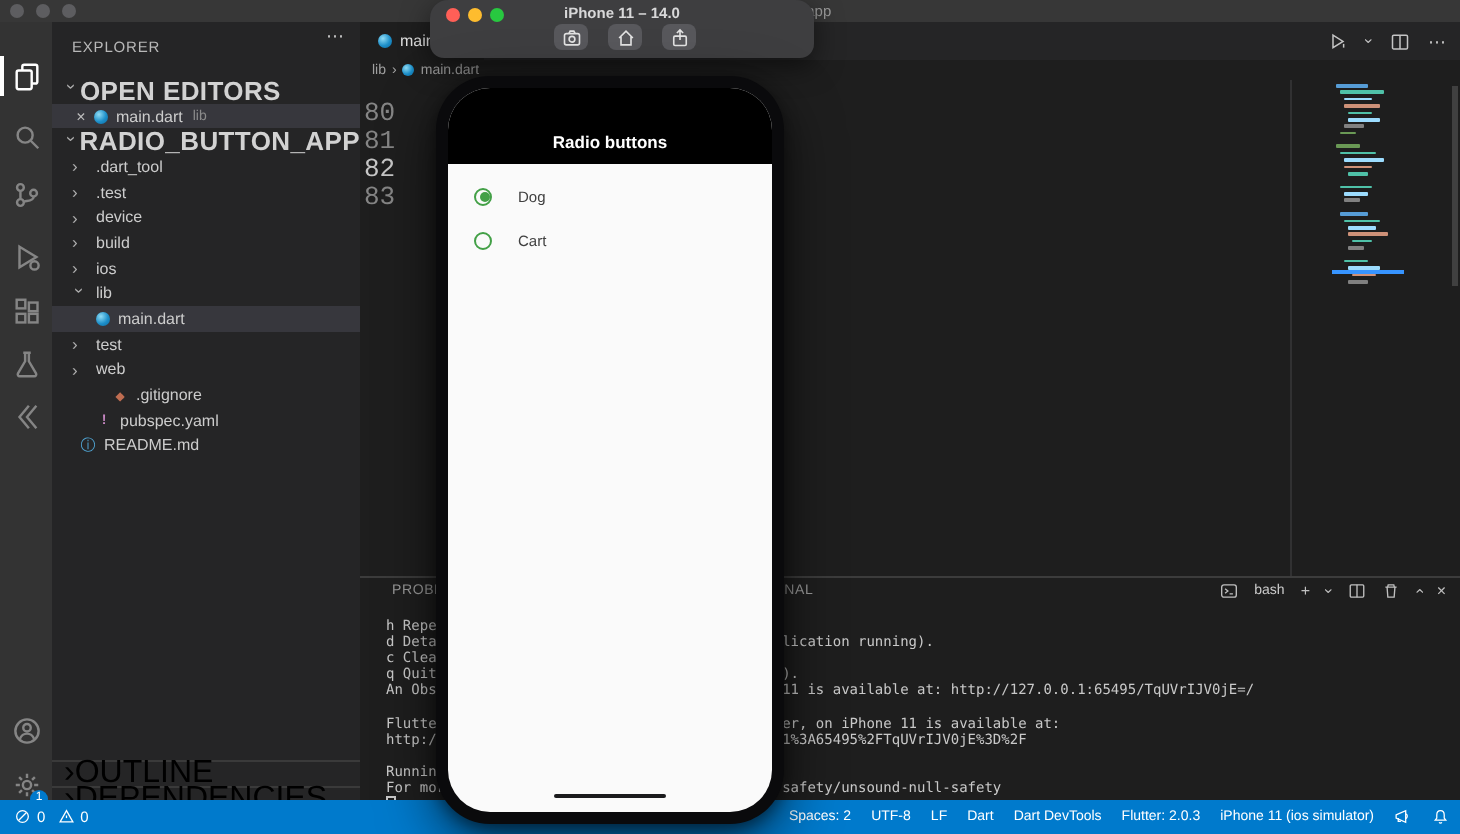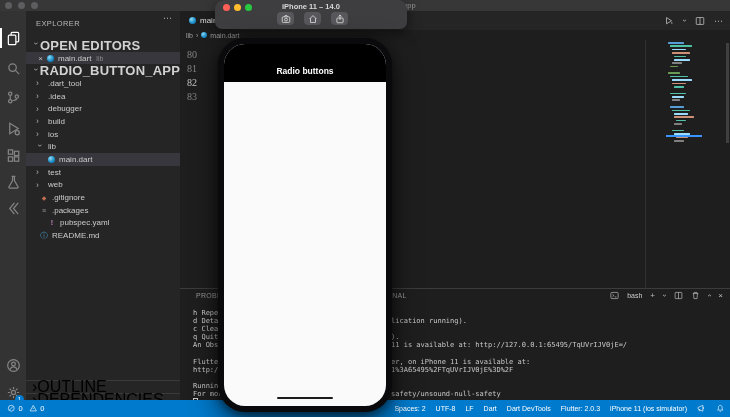--- a/index.html
+++ b/index.html
@@ -46,21 +46,21 @@
   .sb-bottom { position:absolute; left:0; width:100%; height:13px; border-top:1px solid #3a3a3a; display:flex; align-items:center; }
   
   #editor { position:absolute; left:180px; top:11px; width:550px; height:277px; background:#1e1e1e; }
   #tabbar { position:absolute; left:0; top:0; width:100%; height:19px; background:#252526; display:flex; }
   #tab-main { height:19px; background:#1e1e1e; display:flex; align-items:center; gap:4px; padding:0 9px; }
   #tab-main .tab-lbl { font-size:8px; color:#e0e0e0; }
   #editor-actions { position:absolute; right:7px; top:0; height:19px; display:flex; align-items:center; gap:9px; }
   #editor-actions svg { width:10px; height:10px; stroke:#c5c5c5; fill:none; stroke-width:1.2; }
   #editor-actions .more { color:#c5c5c5; font-size:9px; }
   #breadcrumb { position:absolute; left:6px; top:19px; height:10px; display:flex; align-items:center; gap:3px; font-size:7px; color:#a0a0a0; }
-  .ln { position:absolute; left:2px; width:15px; text-align:right; font-family:Liberation Serif, serif; font-size:10px; color:#858585; }
+  .ln { position:absolute; left:2px; width:15px; text-align:right; font-family:Liberation Mono, monospace; font-size:13px; color:#858585; }
   .ln.cur { color:#c6c6c6; }
   #ruler { position:absolute; left:465px; top:29px; bottom:0; width:1px; background:#313132; }
   #minimap { position:absolute; left:488px; top:31px; width:32px; }
   .mm-line { height:1.7px; margin-bottom:1.7px; border-radius:.5px; }
   #mm-view { position:absolute; left:486px; top:124px; width:36px; height:1.6px; background:#3794ff; }
   #ed-scroll { position:absolute; left:546px; top:32px; width:3px; height:100px; background:rgba(130,130,130,.35); }
   
   #panel { position:absolute; left:180px; top:288px; width:550px; height:112px; background:#1e1e1e; border-top:1px solid #3c3c3c; overflow:hidden; }
   #panel-tabs { position:absolute; left:16px; top:3px; display:flex; gap:12px; font-size:7px; letter-spacing:.3px; color:#9a9a9a; }
   #panel-controls { position:absolute; right:7px; top:2px; display:flex; align-items:center; gap:8px; color:#c0c0c0; }
@@ -193,25 +193,25 @@
         <div class="row" style="padding-left: 6px;">
           <span class="chev open">›</span>
           <span class="hdr">RADIO_BUTTON_APP</span>
         </div>
         <div class="row" style="padding-left: 10px;">
           <span class="chev">›</span>
           <span class="lbl">.dart_tool</span>
         </div>
         <div class="row" style="padding-left: 10px;">
           <span class="chev">›</span>
-          <span class="lbl">.idea</span>
-        </div>
-        <div class="row" style="padding-left: 10px;">
-          <span class="chev">›</span>
-          <span class="lbl">debugger</span>
+          <span class="lbl">.test</span>
+        </div>
+        <div class="row" style="padding-left: 10px;">
+          <span class="chev">›</span>
+          <span class="lbl">device</span>
         </div>
         <div class="row" style="padding-left: 10px;">
           <span class="chev">›</span>
           <span class="lbl">build</span>
         </div>
         <div class="row" style="padding-left: 10px;">
           <span class="chev">›</span>
           <span class="lbl">ios</span>
         </div>
         <div class="row" style="padding-left: 10px;">
@@ -223,27 +223,23 @@
           <span class="lbl">main.dart</span>
         </div>
         <div class="row" style="padding-left: 10px;">
           <span class="chev">›</span>
           <span class="lbl">test</span>
         </div>
         <div class="row" style="padding-left: 10px;">
           <span class="chev">›</span>
           <span class="lbl">web</span>
         </div>
-        <div class="row" style="padding-left: 14px;">
+        <div class="row" style="padding-left: 30px;">
           <span class="fico git">◆</span>
           <span class="lbl">.gitignore</span>
-        </div>
-        <div class="row" style="padding-left: 14px;">
-          <span class="fico config">≡</span>
-          <span class="lbl">.packages</span>
         </div>
         <div class="row" style="padding-left: 22px;">
           <span class="fico yaml">!</span>
           <span class="lbl">pubspec.yaml</span>
         </div>
         <div class="row" style="padding-left: 14px;">
           <span class="fico readme">ⓘ</span>
           <span class="lbl">README.md</span>
         </div>
       </div>
@@ -424,18 +420,30 @@
             </svg>
         </div>
       </div>
     </div>
     <div id="phone">
       <div id="screen">
         <div id="appbar">
           <span id="appbar-title">Radio buttons</span>
         </div>
         <div id="notch"></div>
+        <div id="options">
+            <div class="radio-row">
+              <span class="radio on" style="border-color: rgb(67, 160, 71); background: transparent; --a: #43a047;">
+                <span style="position: absolute; left: 1.5px; top: 1.5px; width: 5px; height: 5px; border-radius: 50%; background: rgb(67, 160, 71);"></span>
+              </span>
+              <span class="radio-lbl">Dog</span>
+            </div>
+            <div class="radio-row">
+              <span class="radio" style="border-color: rgb(67, 160, 71); background: transparent;"></span>
+              <span class="radio-lbl">Cart</span>
+            </div>
+          </div>
         <div id="home-indicator"></div>
       </div>
     </div>
   </div>
 
 </div>
 
 </body></html>

